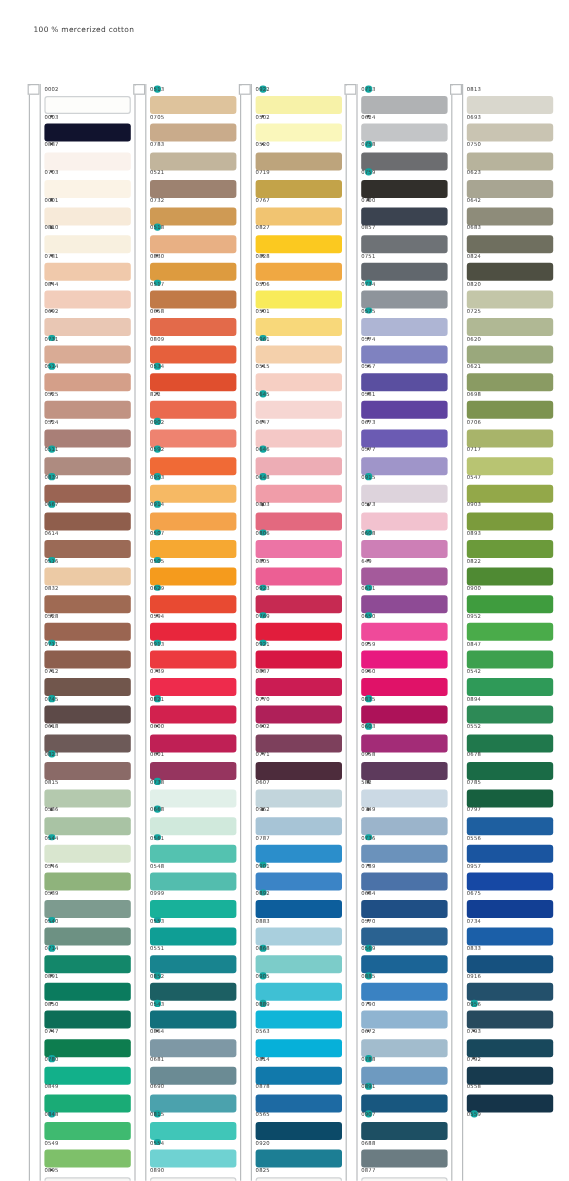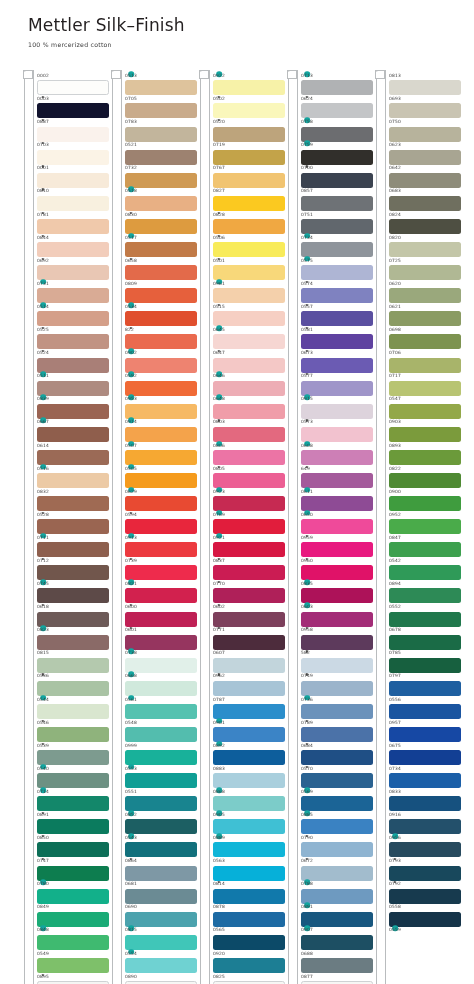--- a/index.html
+++ b/index.html
@@ -100,21 +100,20 @@
     width:5.6px; height:5.6px;
     border-radius:50%;
     background:#12a6a0;
   }
   .row-top-pad { height:4px; }
 </style>
 </head>
 <body>
 
 <div id="header">
-  <div id="title">Mettler Silk–Finish</div>
   <div id="subtitle">100 % mercerized cotton</div>
 </div>
 
 <div id="chart">
     <div class="column">
       <div class="col-rails">
         <div class="rail r1"></div>
         <div class="rail r2"></div>
         <div class="rail-cap">0</div>
       </div>

